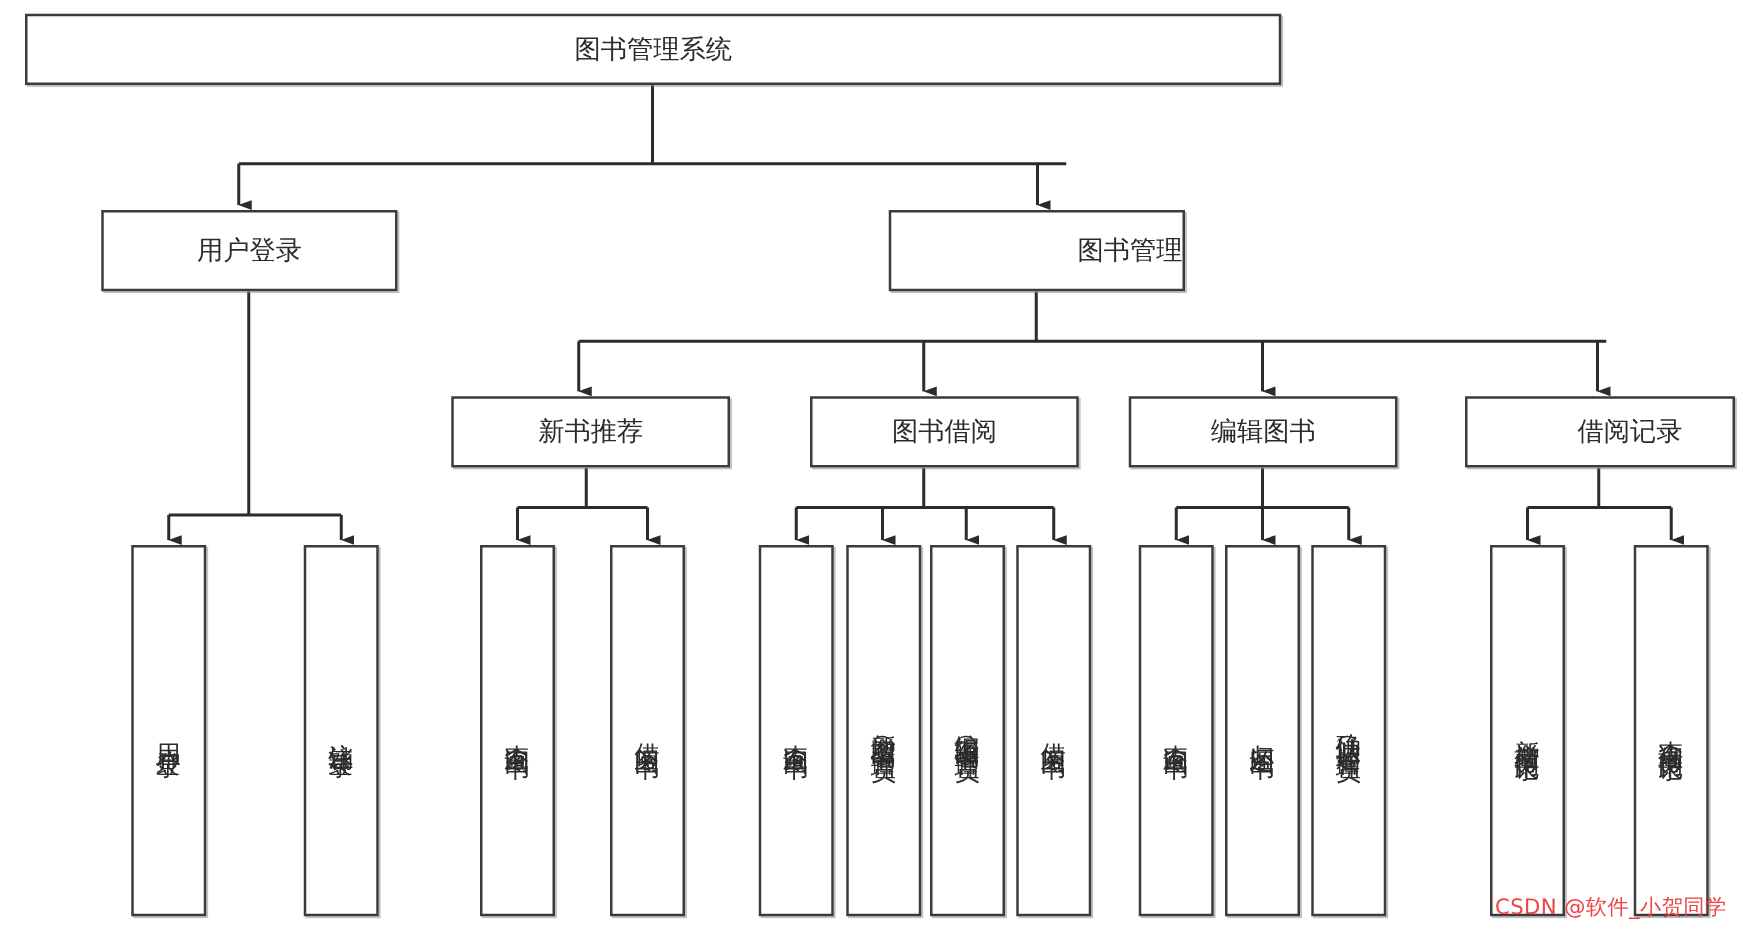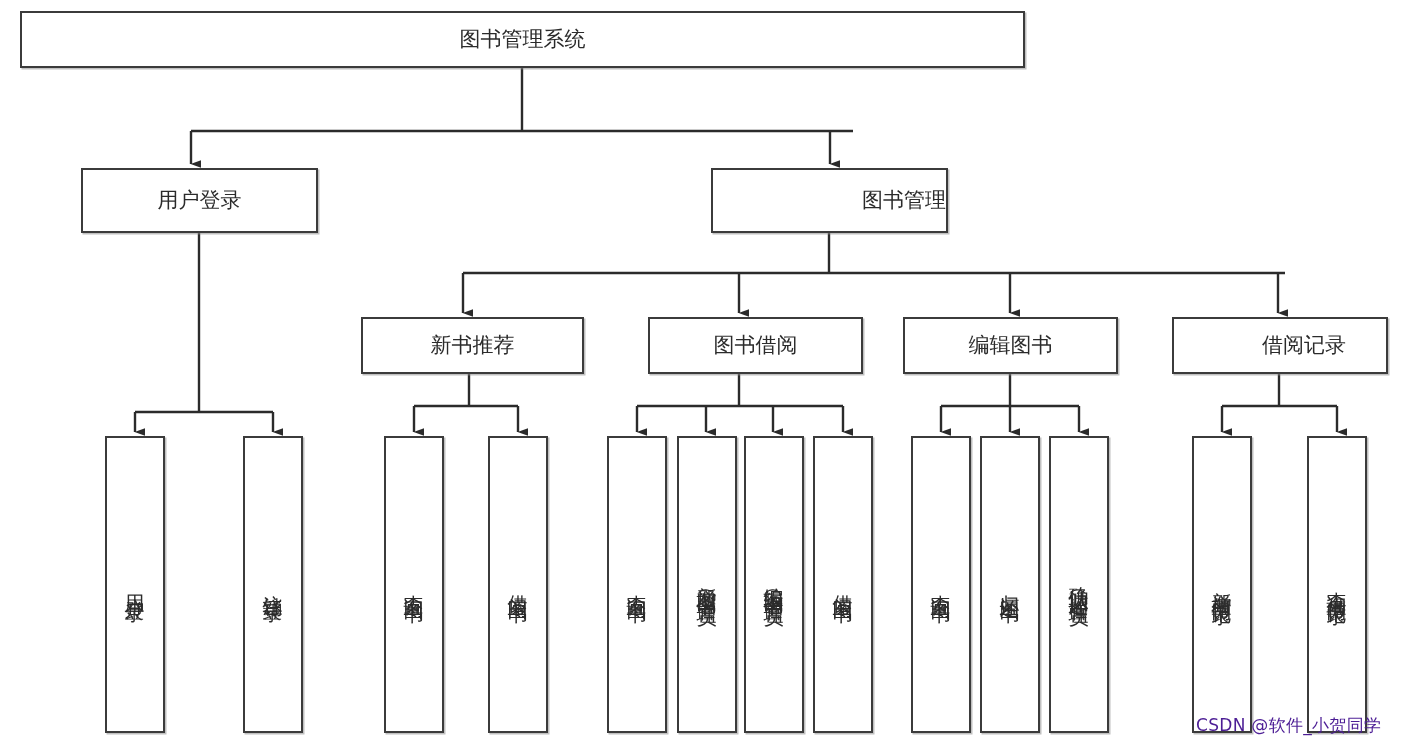--- a/index.html
+++ b/index.html
@@ -63,21 +63,21 @@
     line-height: 1;
     white-space: nowrap;
     text-align: center;
   }
   
   .watermark {
     position: absolute;
     left: 1196px;
     top: 714px;
     font-size: 17px;
-    color: #4c1d95;
+    color: #ef4444;
     letter-spacing: 0.3px;
     white-space: nowrap;
     user-select: none;
   }
 </style>
 </head>
 <body>
 
 <div id="diagram-root">
 

